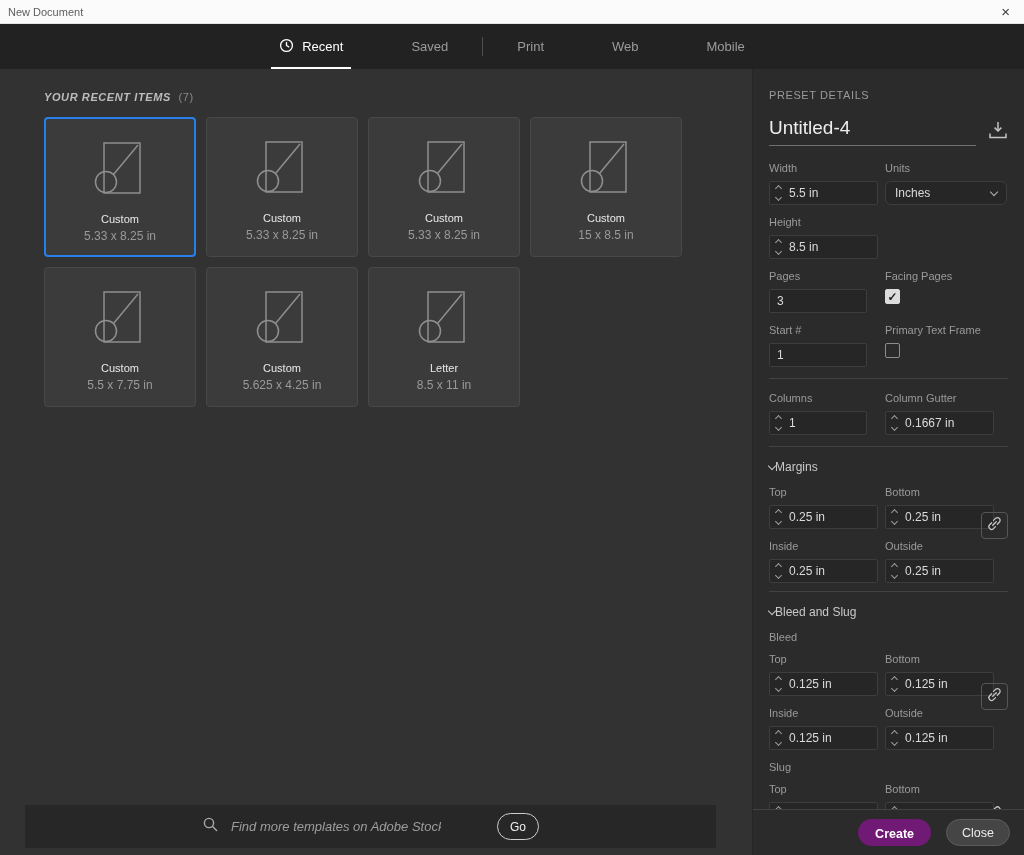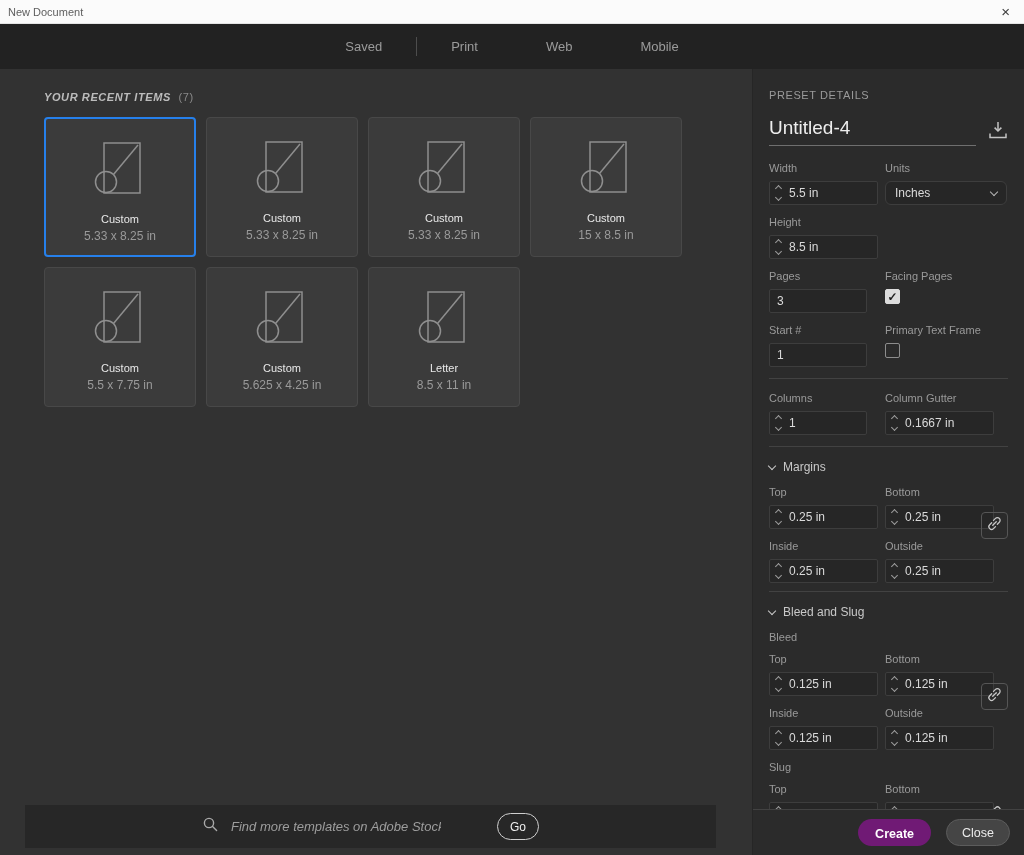--- a/index.html
+++ b/index.html
@@ -106,21 +106,21 @@
     display:flex; align-items:center; justify-content:center; cursor:pointer;
   }
   .orient-btn.selected { border:1px solid #2680eb; background:#31404e; }
   .checkbox {
     width:15px; height:15px; border:1px solid #8d8d8d; border-radius:2px; background:transparent;
     display:flex; align-items:center; justify-content:center; cursor:pointer;
   }
   .checkbox.checked { background:#dcdcdc; border-color:#dcdcdc; }
   .checkbox.checked::after { content:"\2713"; color:#1d1d1d; font-size:12px; font-weight:bold; line-height:1; }
   .pdivider { height:1px; background:#424242; margin:4px 0 13px; }
-  .collapse { display:flex; align-items:center; gap:8px; color:#c9c9c9; font-size:12px; margin-bottom:12px; cursor:pointer; }
+  .collapse { display:flex; align-items:center; color:#c9c9c9; font-size:12px; margin-bottom:12px; cursor:pointer; }
   .cchev { width:6px; height:6px; border-left:1.5px solid #c9c9c9; border-top:1.5px solid #c9c9c9; transform:rotate(225deg); margin-top:-2px; }
   .sublabel { font-size:11px; color:#9a9a9a; margin-bottom:10px; }
   .mblock { position:relative; }
   .link-btn {
     position:absolute; right:0; width:27px; height:27px;
     border:1px solid #565656; border-radius:4px; background:transparent;
     display:flex; align-items:center; justify-content:center; cursor:pointer;
   }
   .link-btn.noborder { border:none; }
   .panel-footer {
@@ -141,20 +141,29 @@
 <body>
 
 <div class="window">
 
   <div class="titlebar">
     <span class="title">New Document</span>
     <span class="close-x">×</span>
   </div>
 
   <div class="tabbar">
+    <div class="tab active">
+      <span>
+        <svg width="15" height="15" viewBox="0 0 16 16">
+            <circle cx="8" cy="8" r="6.3" fill="none" stroke="#ffffff" stroke-width="1.4"></circle>
+            <path d="M8 4.6 V8 l2.4 1.5" stroke="#ffffff" stroke-width="1.4" fill="none" stroke-linecap="round"></path>
+          </svg>
+      </span>
+      <span>Recent</span>
+    </div>
     <div class="tab">
       <span>Saved</span>
     </div>
     <div class="tab-sep"></div>
     <div class="tab">
       <span>Print</span>
     </div>
     <div class="tab">
       <span>Web</span>
     </div>

